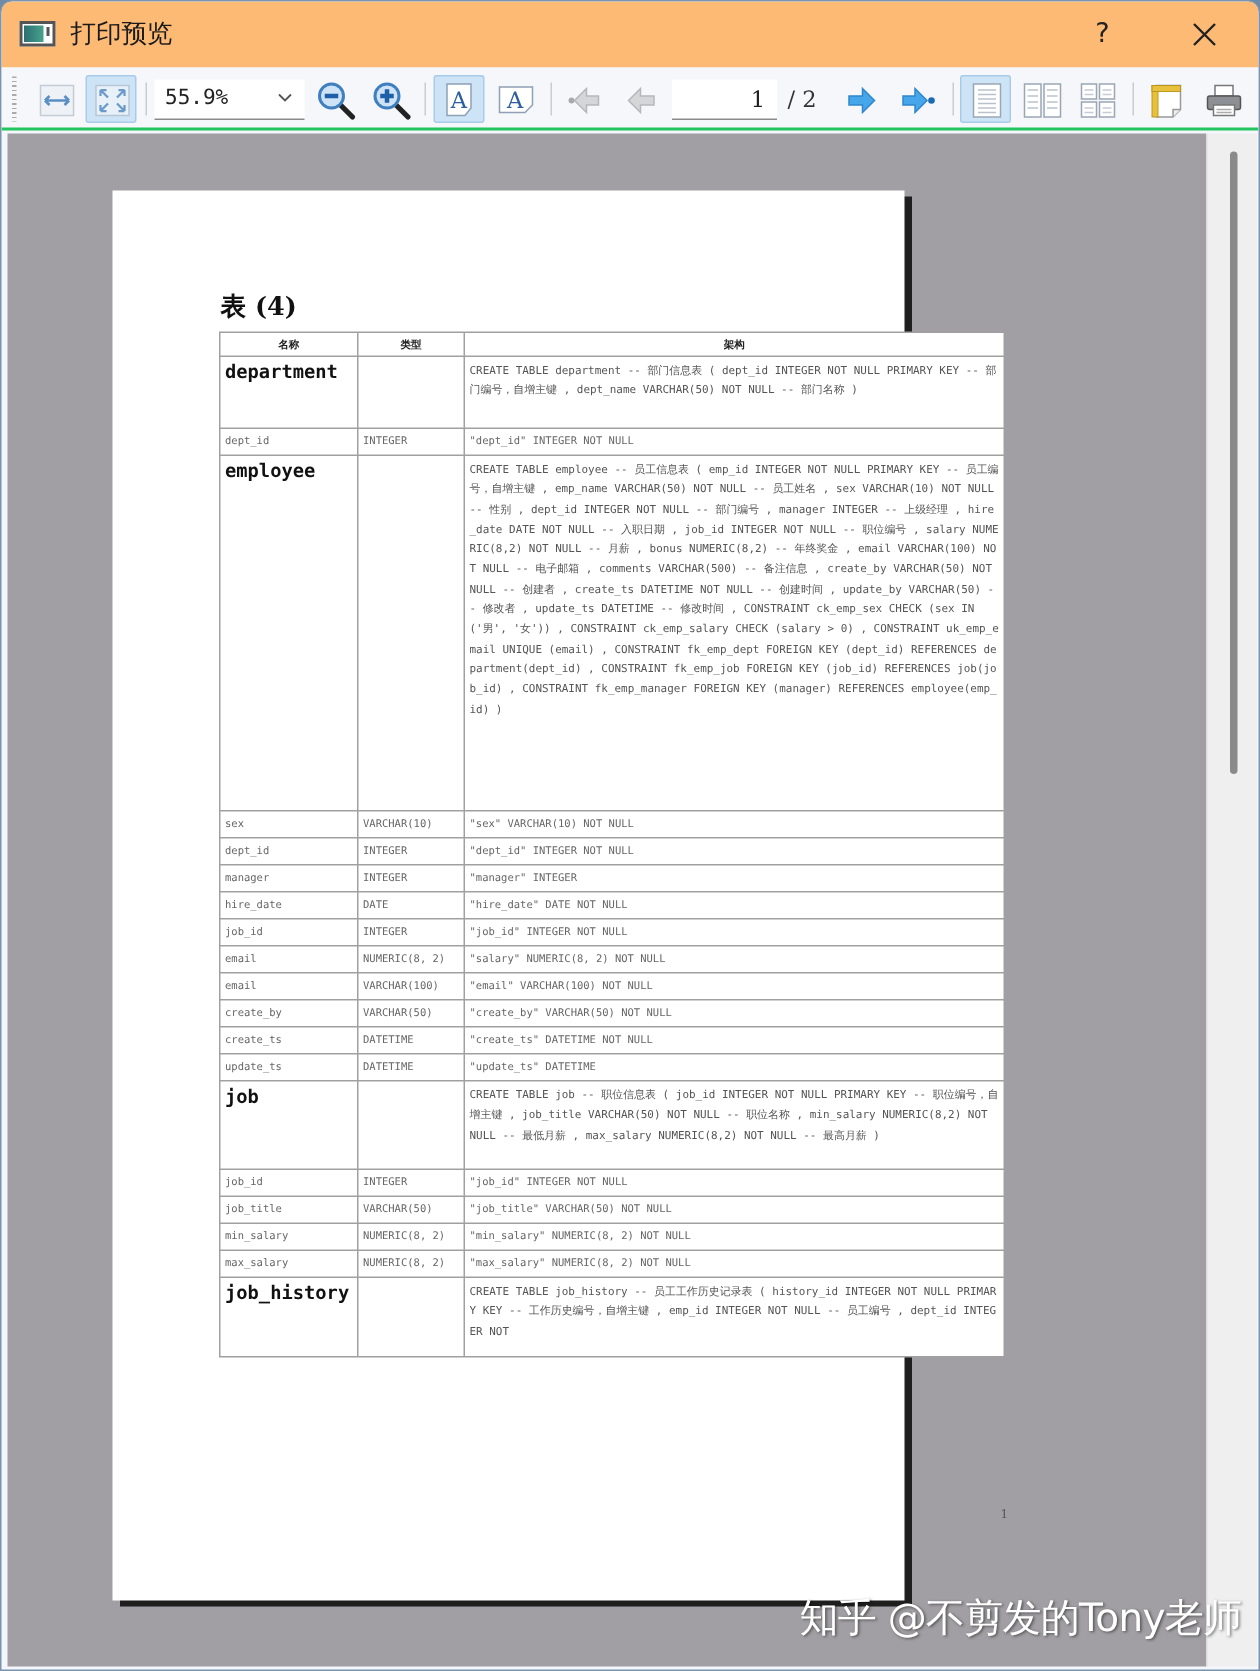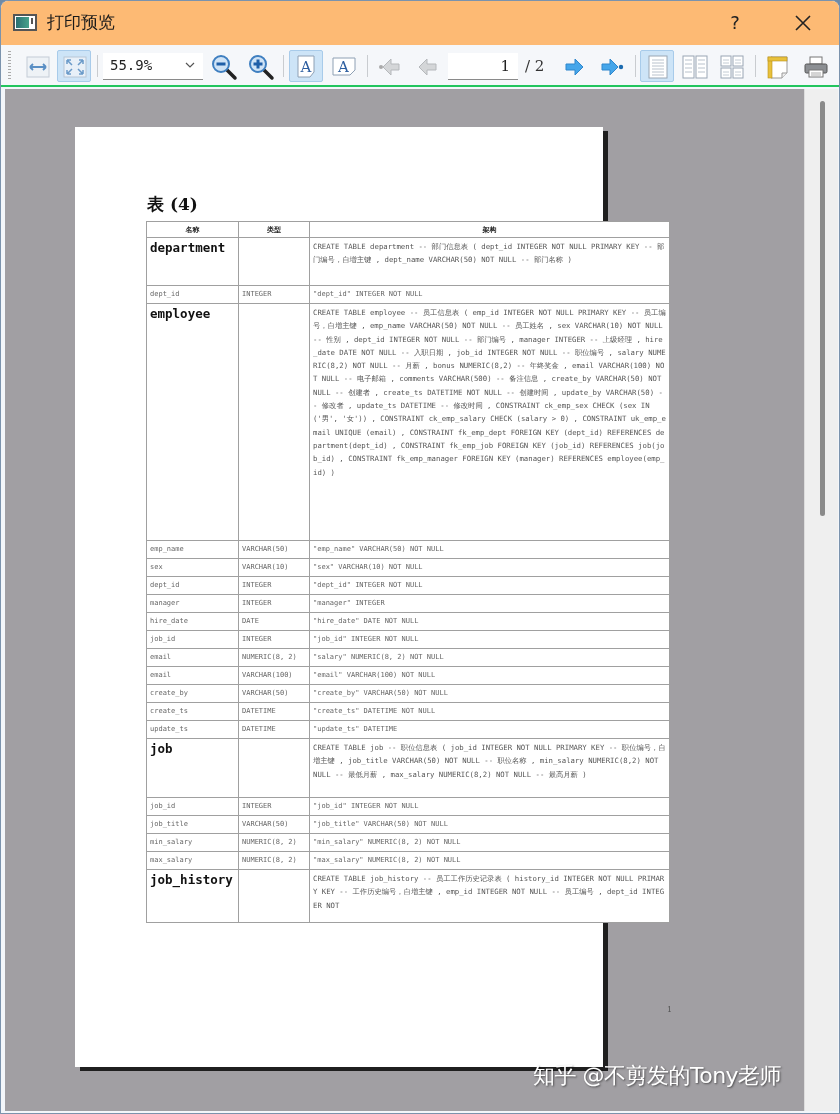--- a/index.html
+++ b/index.html
@@ -51,21 +51,21 @@
   .page-number { position: absolute; left: 592px; top: 878px; font-family: "DejaVu Serif", serif; font-size: 8px; color: #555; }
 
   table.schema { position: absolute; left: 71px; top: 94px; width: 524px; border-collapse: separate; border-spacing: 1px;
     background: #a0a0a0; font-family: "DejaVu Sans Mono", monospace; font-size: 7px; color: #666; table-layout: fixed; }
   table.schema th { background: #ffffff; font-family: Liberation Mono, monospace; font-size: 7px; font-weight: bold; color: #222; height: 15px; }
   table.schema td { background: #fff; padding: 2px 3px; vertical-align: top; line-height: 13.3px; }
   table.schema td.tname { font-family: "DejaVu Sans Mono", monospace; font-weight: bold; font-size: 12.5px; color: #111; line-height: 16px; }
   table.schema td.ddl { color: #555; font-size: 7.3px; word-break: break-all; }
   table.schema tr.col td { height: 17px; line-height: 12px; }
 
-  .watermark { position: absolute; left: 532px; top: 1060px; font-family: "DejaVu Sans", sans-serif; font-size: 22px; color: #fff;
+  .watermark { position: absolute; left: 532px; top: 1060px; font-family: "DejaVu Sans", sans-serif; font-size: 26px; color: #fff;
     text-shadow: 1px 1px 2px rgba(0,0,0,.5); letter-spacing: -0.5px; }
 </style>
 </head>
 <body>
 
 <div class="window">
 
   <div class="titlebar">
     <div class="app-icon">
         <div class="fill"></div>
@@ -236,25 +236,20 @@
             <td>INTEGER</td>
             <td>"dept_id" INTEGER NOT NULL</td>
           </tr>
 
           <tr style="height:236px">
             <td class="tname">employee</td>
             <td></td>
             <td class="ddl">CREATE TABLE employee -- 员工信息表 ( emp_id INTEGER NOT NULL PRIMARY KEY -- 员工编号，自增主键 , emp_name VARCHAR(50) NOT NULL -- 员工姓名 , sex VARCHAR(10) NOT NULL -- 性别 , dept_id INTEGER NOT NULL -- 部门编号 , manager INTEGER -- 上级经理 , hire_date DATE NOT NULL -- 入职日期 , job_id INTEGER NOT NULL -- 职位编号 , salary NUMERIC(8,2) NOT NULL -- 月薪 , bonus NUMERIC(8,2) -- 年终奖金 , email VARCHAR(100) NOT NULL -- 电子邮箱 , comments VARCHAR(500) -- 备注信息 , create_by VARCHAR(50) NOT NULL -- 创建者 , create_ts DATETIME NOT NULL -- 创建时间 , update_by VARCHAR(50) -- 修改者 , update_ts DATETIME -- 修改时间 , CONSTRAINT ck_emp_sex CHECK (sex IN ('男', '女')) , CONSTRAINT ck_emp_salary CHECK (salary &gt; 0) , CONSTRAINT uk_emp_email UNIQUE (email) , CONSTRAINT fk_emp_dept FOREIGN KEY (dept_id) REFERENCES department(dept_id) , CONSTRAINT fk_emp_job FOREIGN KEY (job_id) REFERENCES job(job_id) , CONSTRAINT fk_emp_manager FOREIGN KEY (manager) REFERENCES employee(emp_id) )</td>
           </tr>
           <tr class="col">
-              <td>emp_name</td>
-              <td>VARCHAR(50)</td>
-              <td>"emp_name" VARCHAR(50) NOT NULL</td>
-            </tr>
-          <tr class="col">
               <td>sex</td>
               <td>VARCHAR(10)</td>
               <td>"sex" VARCHAR(10) NOT NULL</td>
             </tr>
           <tr class="col">
               <td>dept_id</td>
               <td>INTEGER</td>
               <td>"dept_id" INTEGER NOT NULL</td>
             </tr>
           <tr class="col">

